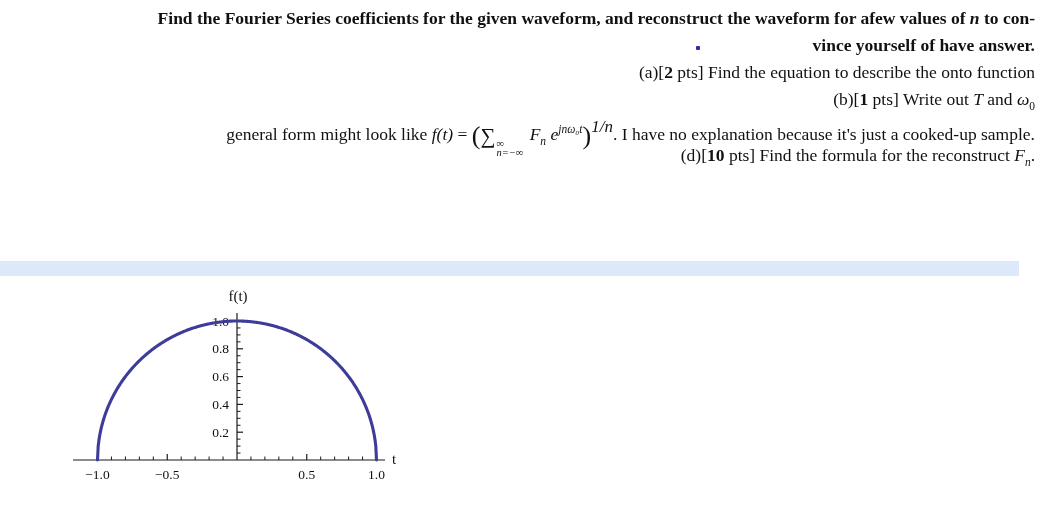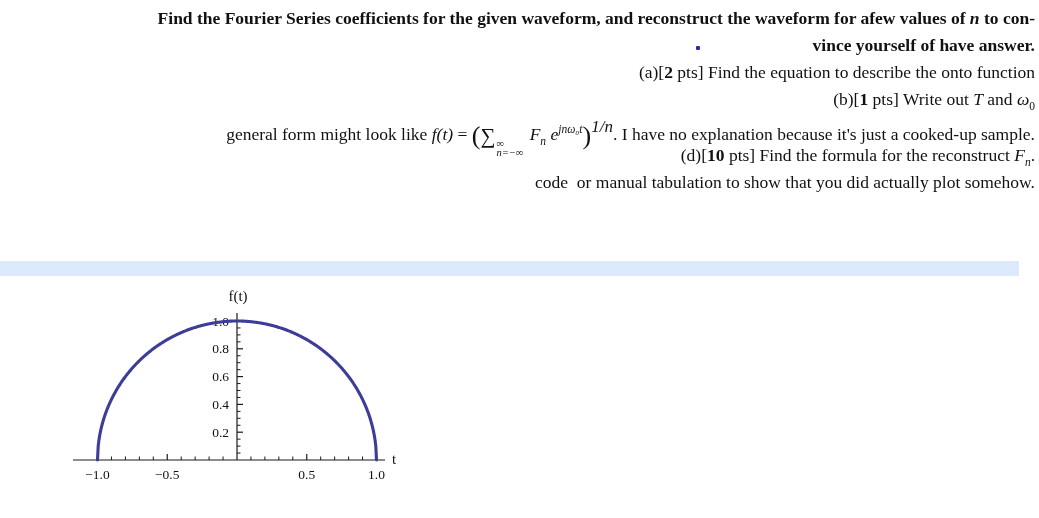--- a/index.html
+++ b/index.html
@@ -26,21 +26,20 @@
 
 <div id="page">
 
   <div class="textblock">
     <div class="line b"><span>Find the Fourier Series coefficients for the given waveform, and reconstruct the waveform for afew values of </span><span class="it">n</span><span> to con-</span></div>
     <div class="line b"><span>vince yourself of have answer.</span></div>
     <div class="line"><span>(a)[</span><span class="b">2</span><span> pts] </span><span>Find the equation to describe the onto function</span></div>
     <div class="line"><span>(b)[</span><span class="b">1</span><span> pts] </span><span>Write out </span><span class="it">T</span><span> and </span><span class="it">ω</span><sub>0</sub></div>
     <div class="line formula"><span>general form might look like </span><span class="it">f(t)</span><span> = </span><span class="bigparen">(</span><span class="sum">∑</span><span class="sumlim"><span>∞</span><span>n=−∞</span></span><span class="it"> F</span><sub class="it">n</sub><span class="it"> e</span><sup class="it">jnω₀t</sup><span class="bigparen">)</span><sup class="it pow">1/n</sup><span>. I have no explanation because it's just a cooked-up sample.</span></div>
     <div class="line"><span>(d)[</span><span class="b">10</span><span> pts] </span><span>Find the formula for the reconstruct </span><span class="it">F</span><sub class="it">n</sub><span>.</span></div>
-    <div class="line"><span>code  or manual tabulation to show that you did actually plot somehow.</span></div>
   </div>
 
   <div class="stray-dot"></div>
 
   <div class="band"></div>
 
   <div class="plot">
     <svg id="plot-svg" width="430" height="215" viewBox="0 0 430 215" xmlns="http://www.w3.org/2000/svg">
         <line x1="73" y1="180" x2="385" y2="180" stroke="#1a1a1a" stroke-width="1.2"></line>
         <line x1="237" y1="180" x2="237" y2="33" stroke="#1a1a1a" stroke-width="1.2"></line>

